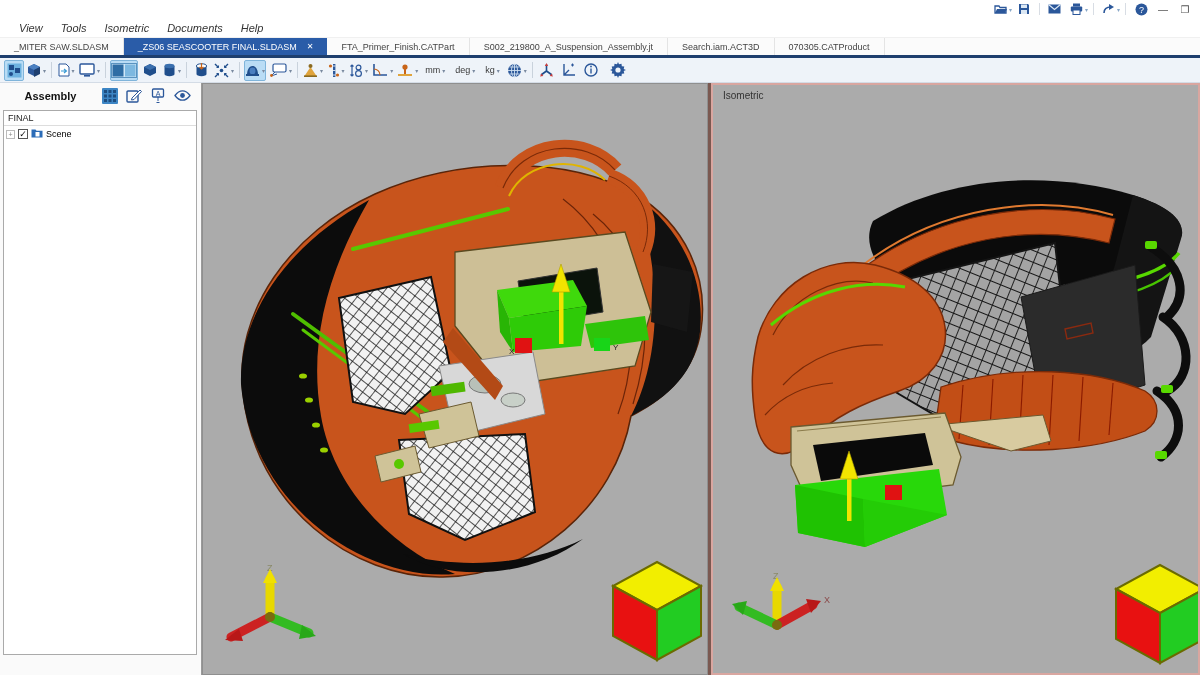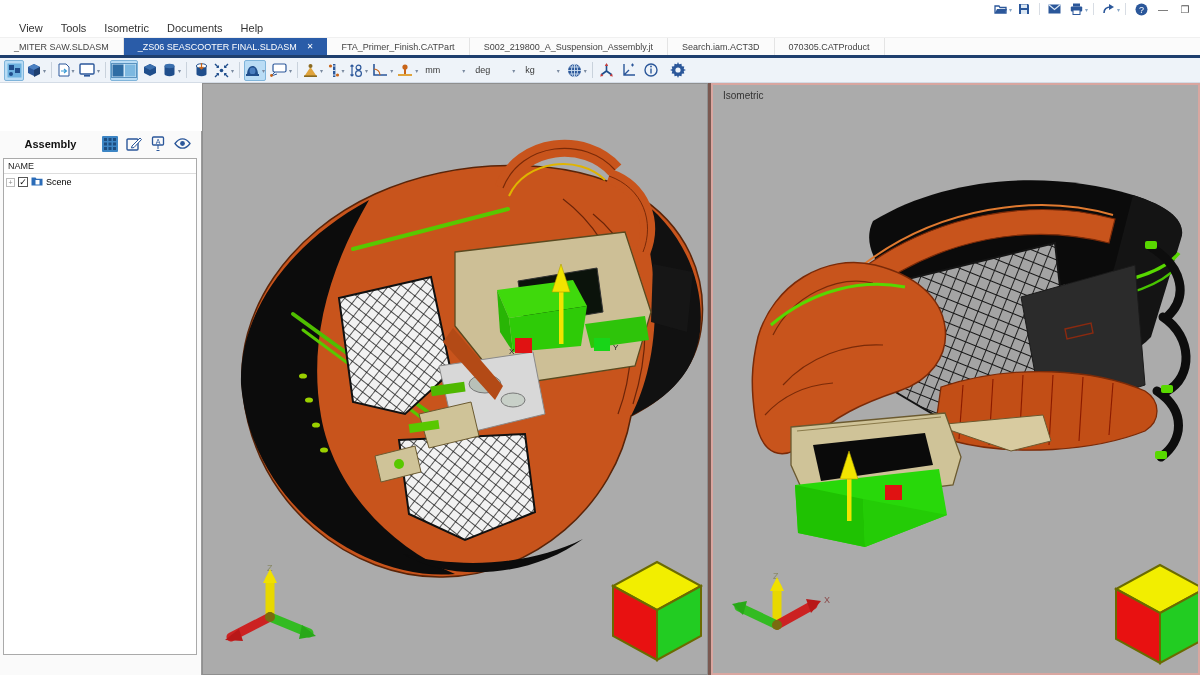--- a/index.html
+++ b/index.html
@@ -11,42 +11,42 @@
   .titlebar .title { flex:0 0 auto; padding-left:4px; }
   .titlebar .spacer { flex:1; }
   .tb-ico { width:22px; height:15px; display:flex; align-items:center; justify-content:center; cursor:pointer; }
   .tb-ico svg { display:block; }
   .tb-caret { font-size:6px; color:#8aa8c8; margin:0 1px 0 -3px; }
   .win-ctl { width:22px; text-align:center; color:#555; font-size:10px; cursor:pointer; }
   .tb-sep { width:1px; height:12px; background:#d8dde4; margin:0 4px; }
   
   .menubar { height:20px; background:#fff; display:flex; align-items:center; padding-left:10px;
     font-size:11px; color:#333; border-bottom:1px solid #f0f0f0; }
-  .menu-item { padding:0 9px; cursor:pointer; }
+  .menu-item { padding:0 9px; cursor:pointer;font-style:italic; }
   
   .tabbar { height:17px; background:#fbfbfb; display:flex; align-items:stretch; }
   .tab { display:flex; align-items:center; padding:0 14px; font-size:9px; color:#444;
     border-right:1px solid #e4e4e4; cursor:pointer; white-space:nowrap; }
   .tab.active { background:#2a5ca8; color:#fff; border-right:none; }
   .tab .close { margin-left:10px; font-size:8px; cursor:pointer; }
   .tabstrip { height:3px; background:#1e3f6e; }
   
   .toolbar { height:25px; background:#eef3f9; border-bottom:1px solid #d4dce6;
     display:flex; align-items:center; padding:0 3px; }
   .tbtn { height:21px; min-width:20px; display:flex; align-items:center; justify-content:center;
     border:1px solid transparent; border-radius:2px; margin:0 1px; cursor:pointer; }
   .tbtn.hl { background:#b9dcf5; border-color:#7fb4da; }
   .tbtn svg { display:block; }
   .tbtn .caret { font-size:6px; color:#7a8aa0; margin-left:2px; }
-  .tbtn.unit { font-size:9px; color:#3a3a3a; padding:0 3px;gap:20px; }
+  .tbtn.unit { font-size:9px; color:#3a3a3a; padding:0 3px; }
   .tsep { width:1px; height:16px; background:#c9d2dc; margin:0 3px; }
   .gear-right { margin-left:6px; }
   
   .main { display:flex; height:592px; }
-  .sidebar { width:202px; background:#fafafa; border-right:1px solid #9a9a9a; position:relative;margin-top:48px; }
+  .sidebar { width:202px; background:#fafafa; border-right:1px solid #9a9a9a; position:relative; }
   .sb-head { height:25px; display:flex; align-items:center; }
   .sb-title { font-size:11px; font-weight:bold; color:#111; flex:1; text-align:center; }
   .sb-tools { display:flex; gap:6px; padding-right:10px; }
   .sb-tool { width:18px; height:16px; display:flex; align-items:center; justify-content:center; cursor:pointer; }
   .tree-box { position:absolute; top:27px; left:3px; right:4px; bottom:20px;
     background:#fff; border:1px solid #aaa; font-size:9px; }
   .tree-header { padding:2px 4px; border-bottom:1px solid #ddd; font-size:9px; color:#222; }
   .tree-row { display:flex; align-items:center; gap:3px; padding:2px 2px; cursor:pointer; }
   .expander { width:9px; height:9px; border:1px solid #bbb; font-size:7px; line-height:7px;
     text-align:center; color:#888; }
@@ -363,21 +363,21 @@
         </span>
         <span class="sb-tool">
           <svg width="17" height="11" viewBox="0 0 17 11">
               <path d="M1 5.5C3.5 2 6 0.8 8.5 0.8S13.5 2 16 5.5C13.5 9 11 10.2 8.5 10.2S3.5 9 1 5.5z" fill="none" stroke="#2b579a" stroke-width="1.3"></path>
               <circle cx="8.5" cy="5.5" r="2.4" fill="#2b579a"></circle>
             </svg>
         </span>
       </span>
     </div>
     <div class="tree-box">
-      <div class="tree-header">NAME</div>
+      <div class="tree-header">FINAL</div>
       <div class="tree-row">
         <span class="expander">+</span>
         <span class="cbx">✓</span>
         <span>
           <svg width="12" height="10" viewBox="0 0 12 10">
               <path d="M0.5 1.5h4l1 1.3h6v6.7H.5z" fill="#2b6cb8"></path>
               <rect x="4.5" y="4" width="4" height="4.5" fill="#fff"></rect>
             </svg>
         </span>
         <span>Scene</span>

